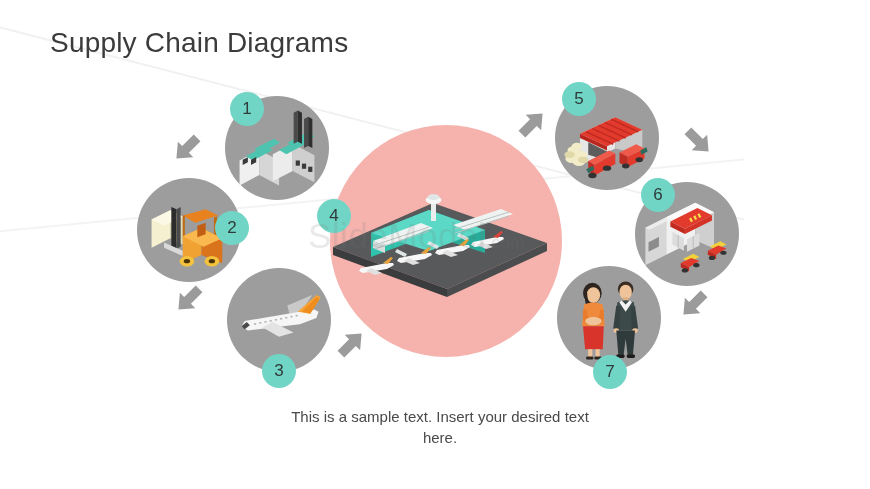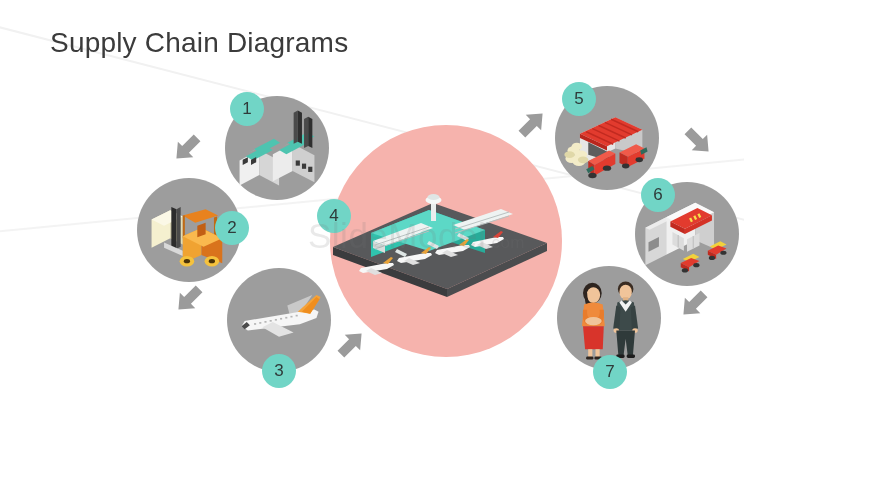--- a/index.html
+++ b/index.html
@@ -462,14 +462,15 @@
         <rect x="67" y="85" width="8" height="3.4" rx="1.4" fill="#1d1d1d"></rect>
       </g>
     </svg>
   </div>
   <div class="badge" style="left:593px; top:355px;">7</div>
 
   <div id="watermark">
     <span>SlideModel</span><span class="wm-small">.com</span>
   </div>
 
+  <div id="caption">This is a sample text. Insert your desired text here.</div>
 
 </div>
 
 </body></html>

